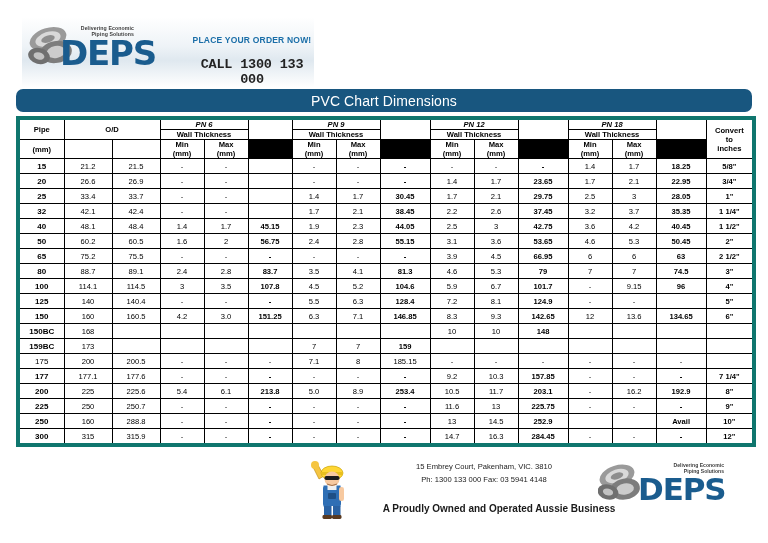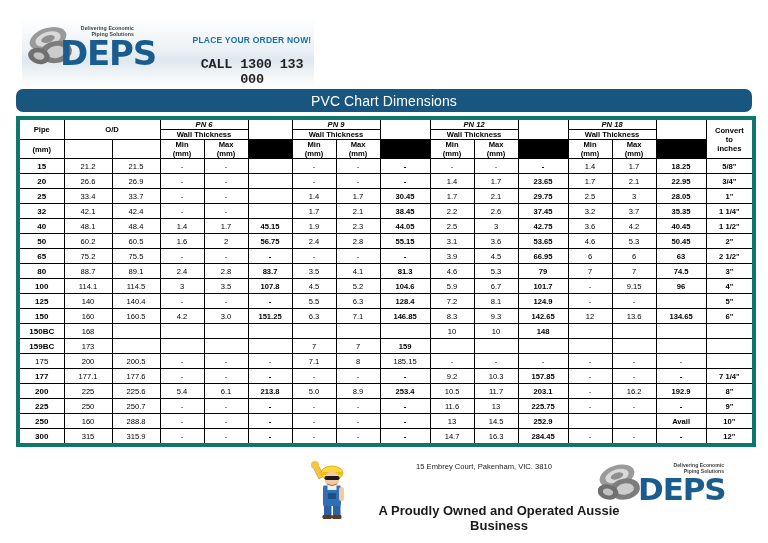--- a/index.html
+++ b/index.html
@@ -81,21 +81,21 @@
   
   .footer{position:absolute;left:0;top:455px;width:768px;height:88px;}
   .mascot{position:absolute;left:305px;top:2px;width:54px;height:62px;}
   .foot-text{
     position:absolute;left:372px;top:6px;width:224px;text-align:center;
     font-size:7.6px;color:#1a1a1a;line-height:12.5px;font-weight:500;
   }
   .foot-text .ln{white-space:nowrap;}
   .foot-tag{
     position:absolute;left:372px;top:48px;width:254px;text-align:center;
-    font-size:13px;color:#1a1a1a;font-weight:bold;
+    font-size:10px;color:#1a1a1a;font-weight:bold;
   }
   .foot-logo{position:absolute;left:598px;top:4px;width:160px;height:62px;}
   .foot-logo .logo-mark2{position:absolute;left:0;top:2px;width:48px;height:44px;}
   .foot-logo .ft-small{
     position:absolute;left:48px;top:3px;width:78px;text-align:right;
     font-size:5.1px;font-weight:bold;color:#3d3d3d;line-height:6.2px;
   }
   .foot-logo .ft-deps{
     position:absolute;left:40px;top:12px;font-size:31px;font-weight:bold;
     color:#1a5c8e;letter-spacing:-1.1px;font-family:"DejaVu Sans", sans-serif;
@@ -581,20 +581,21 @@
       <rect x="18.5" y="28.5" width="4" height="21" fill="#2f6fb5"></rect>
       <rect x="31.5" y="28.5" width="4" height="21" fill="#2f6fb5"></rect>
       <rect x="34" y="30" width="5" height="14" rx="2.2" fill="#f7c9a0"></rect>
       <rect x="19" y="49" width="7.5" height="11" fill="#2a62a3"></rect>
       <rect x="28" y="49" width="7.5" height="11" fill="#2a62a3"></rect>
       <rect x="17.5" y="58" width="9.5" height="4" rx="1.4" fill="#5a3a20"></rect>
       <rect x="27" y="58" width="9.5" height="4" rx="1.4" fill="#5a3a20"></rect>
     </svg>
     <div class="foot-text">
       <div class="ln">15 Embrey Court, Pakenham, VIC. 3810</div>
+      <div class="ln">Ph: 1300 133 000     Fax: 03 5941 4148</div>
     </div>
     <div class="foot-tag">A Proudly Owned and Operated Aussie Business</div>
     <div class="foot-logo">
       <svg class="logo-mark2" viewBox="0 0 48 44">
         <ellipse cx="19" cy="15" rx="18" ry="10.5" fill="#9a9a9a" transform="rotate(-18 19 15)"></ellipse>
         <ellipse cx="19" cy="15" rx="12" ry="6.5" fill="#d9d9d9" transform="rotate(-18 19 15)"></ellipse>
         <ellipse cx="19" cy="15" rx="6.5" ry="3.2" fill="#8e8e8e" transform="rotate(-18 19 15)"></ellipse>
         <ellipse cx="27" cy="28" rx="15" ry="10.5" fill="#7d7d7d" transform="rotate(-10 27 28)"></ellipse>
         <ellipse cx="27" cy="28" rx="9" ry="5.6" fill="#cccccc" transform="rotate(-10 27 28)"></ellipse>
         <ellipse cx="10" cy="31" rx="10.5" ry="7.6" fill="#6f6f6f" transform="rotate(14 10 31)"></ellipse>

